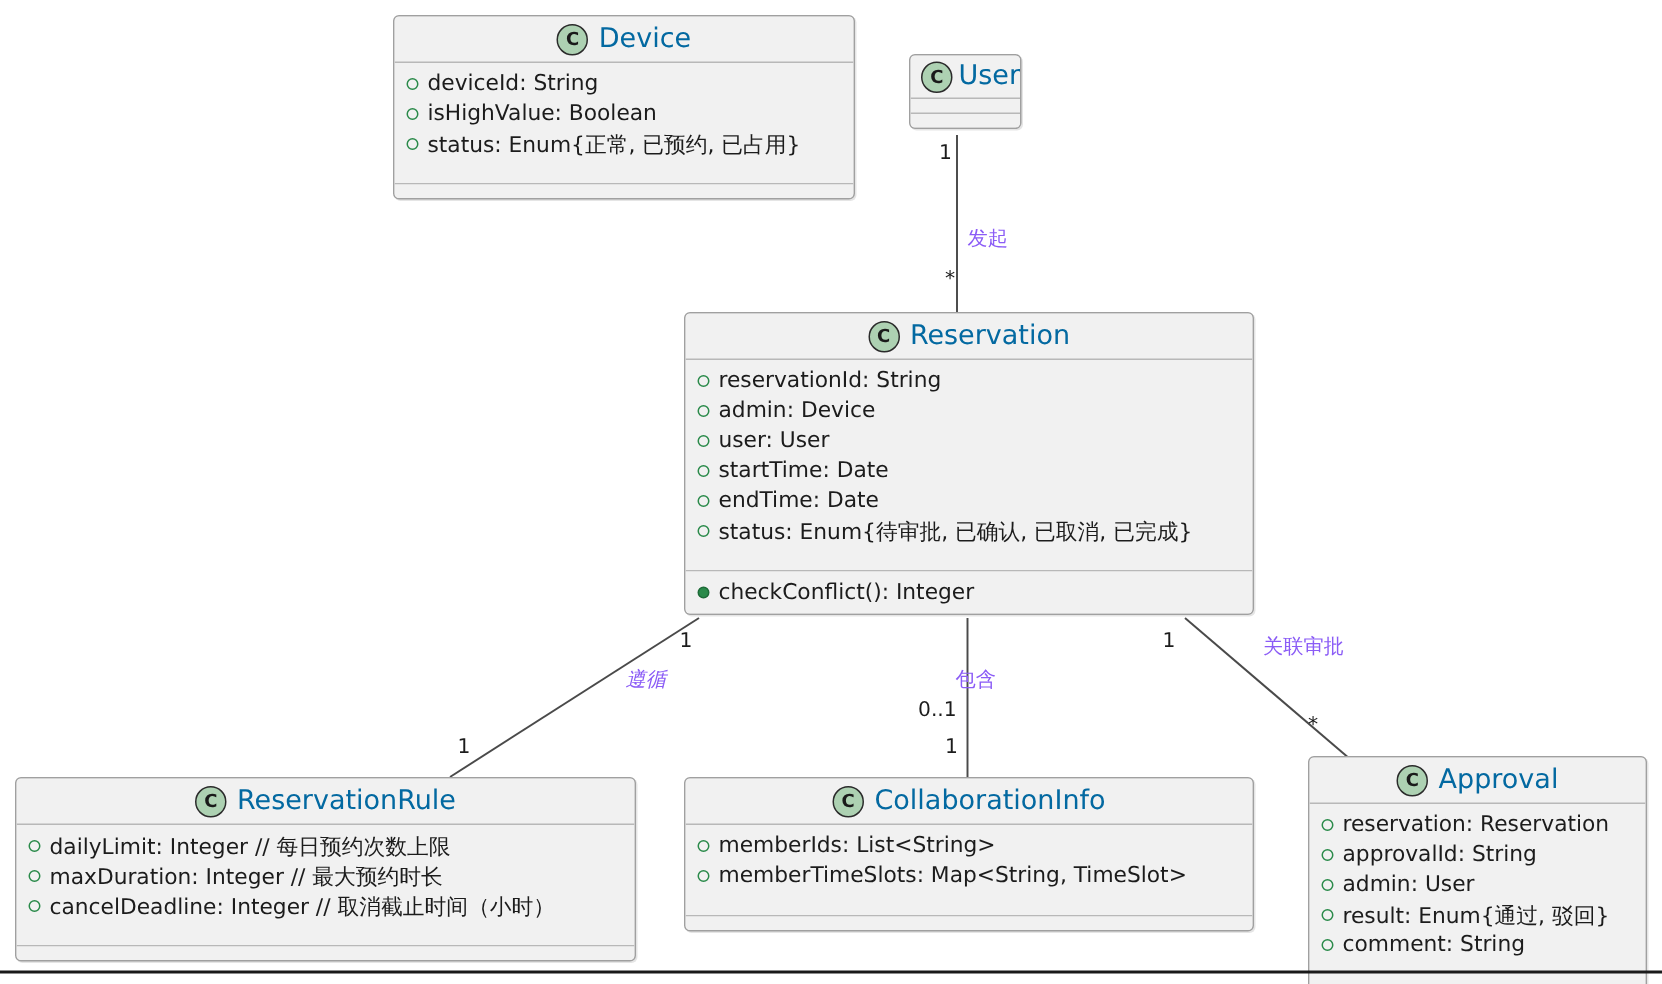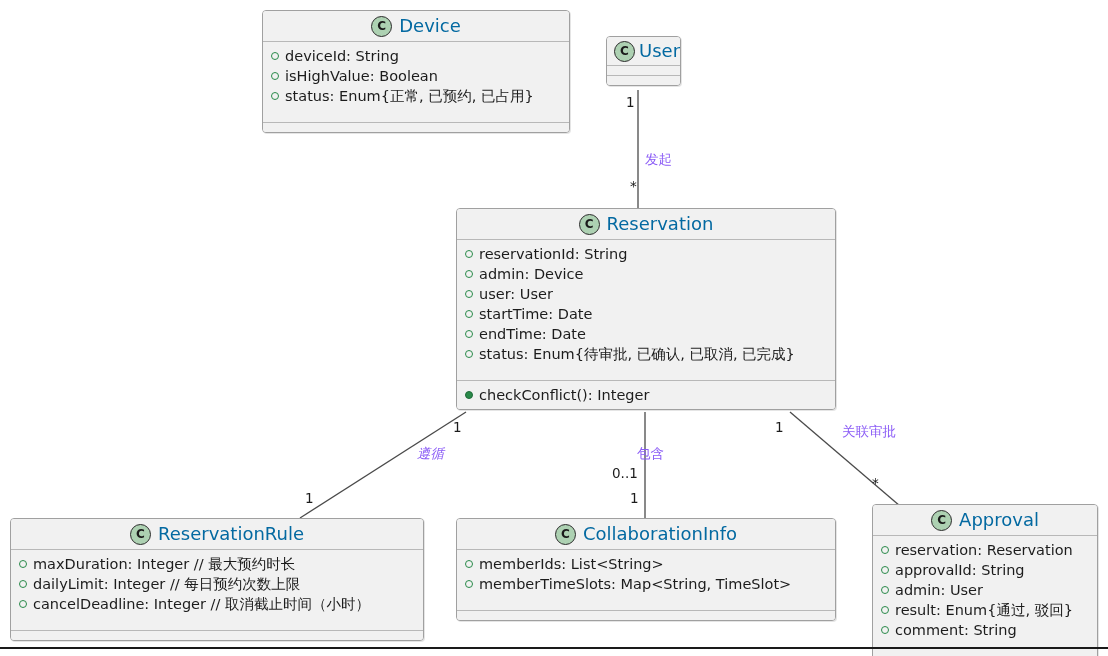--- a/index.html
+++ b/index.html
@@ -236,28 +236,28 @@
   </div>
 
   <div class="uml-class" style="left:10px; top:518px; width:414px;">
     <div class="uml-header">
       <span class="c-icon">C</span>
       <span class="uml-title">ReservationRule</span>
     </div>
     <div class="uml-compartment">
       <div class="member">
         <span class="bullet attr"></span>
+        <span>dailyLimit: Integer   // 每日预约次数上限</span>
+      </div>
+      <div class="member">
+        <span class="bullet attr"></span>
         <span>maxDuration: Integer  // 最大预约时长</span>
       </div>
       <div class="member">
         <span class="bullet attr"></span>
-        <span>dailyLimit: Integer   // 每日预约次数上限</span>
-      </div>
-      <div class="member">
-        <span class="bullet attr"></span>
         <span>cancelDeadline: Integer // 取消截止时间（小时）</span>
       </div>
     </div>
     <div class="uml-compartment last empty"></div>
   </div>
 
   <div class="uml-class" style="left:456px; top:518px; width:380px;">
     <div class="uml-header">
       <span class="c-icon">C</span>
       <span class="uml-title">CollaborationInfo</span>

